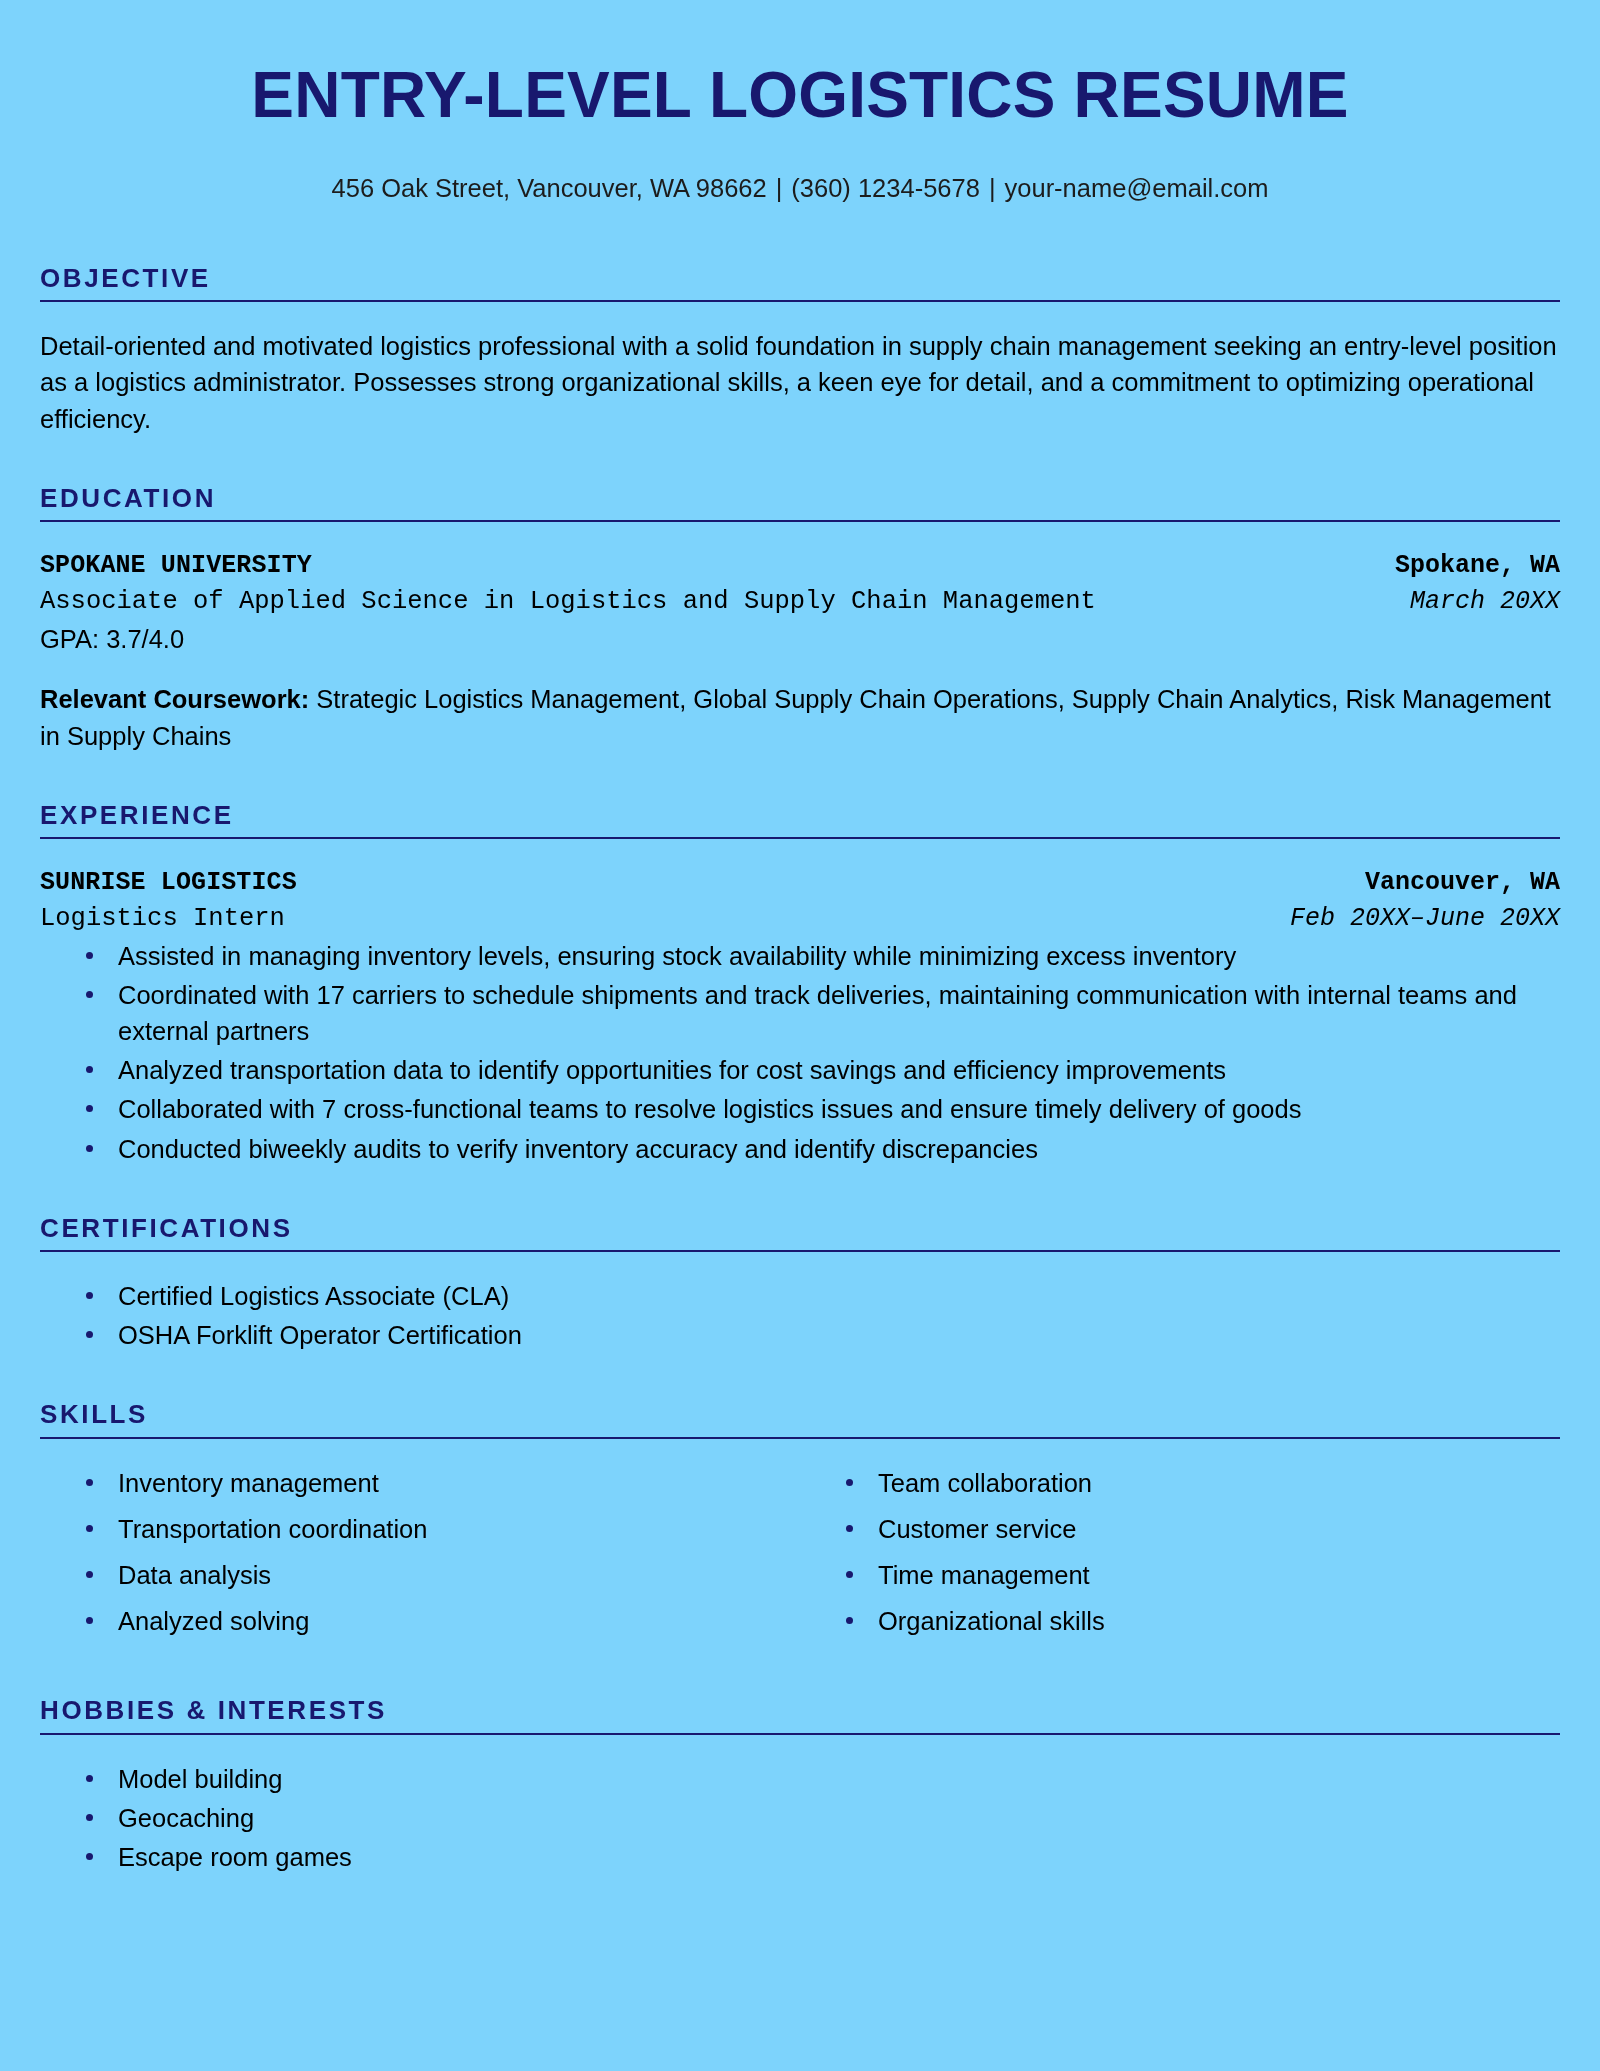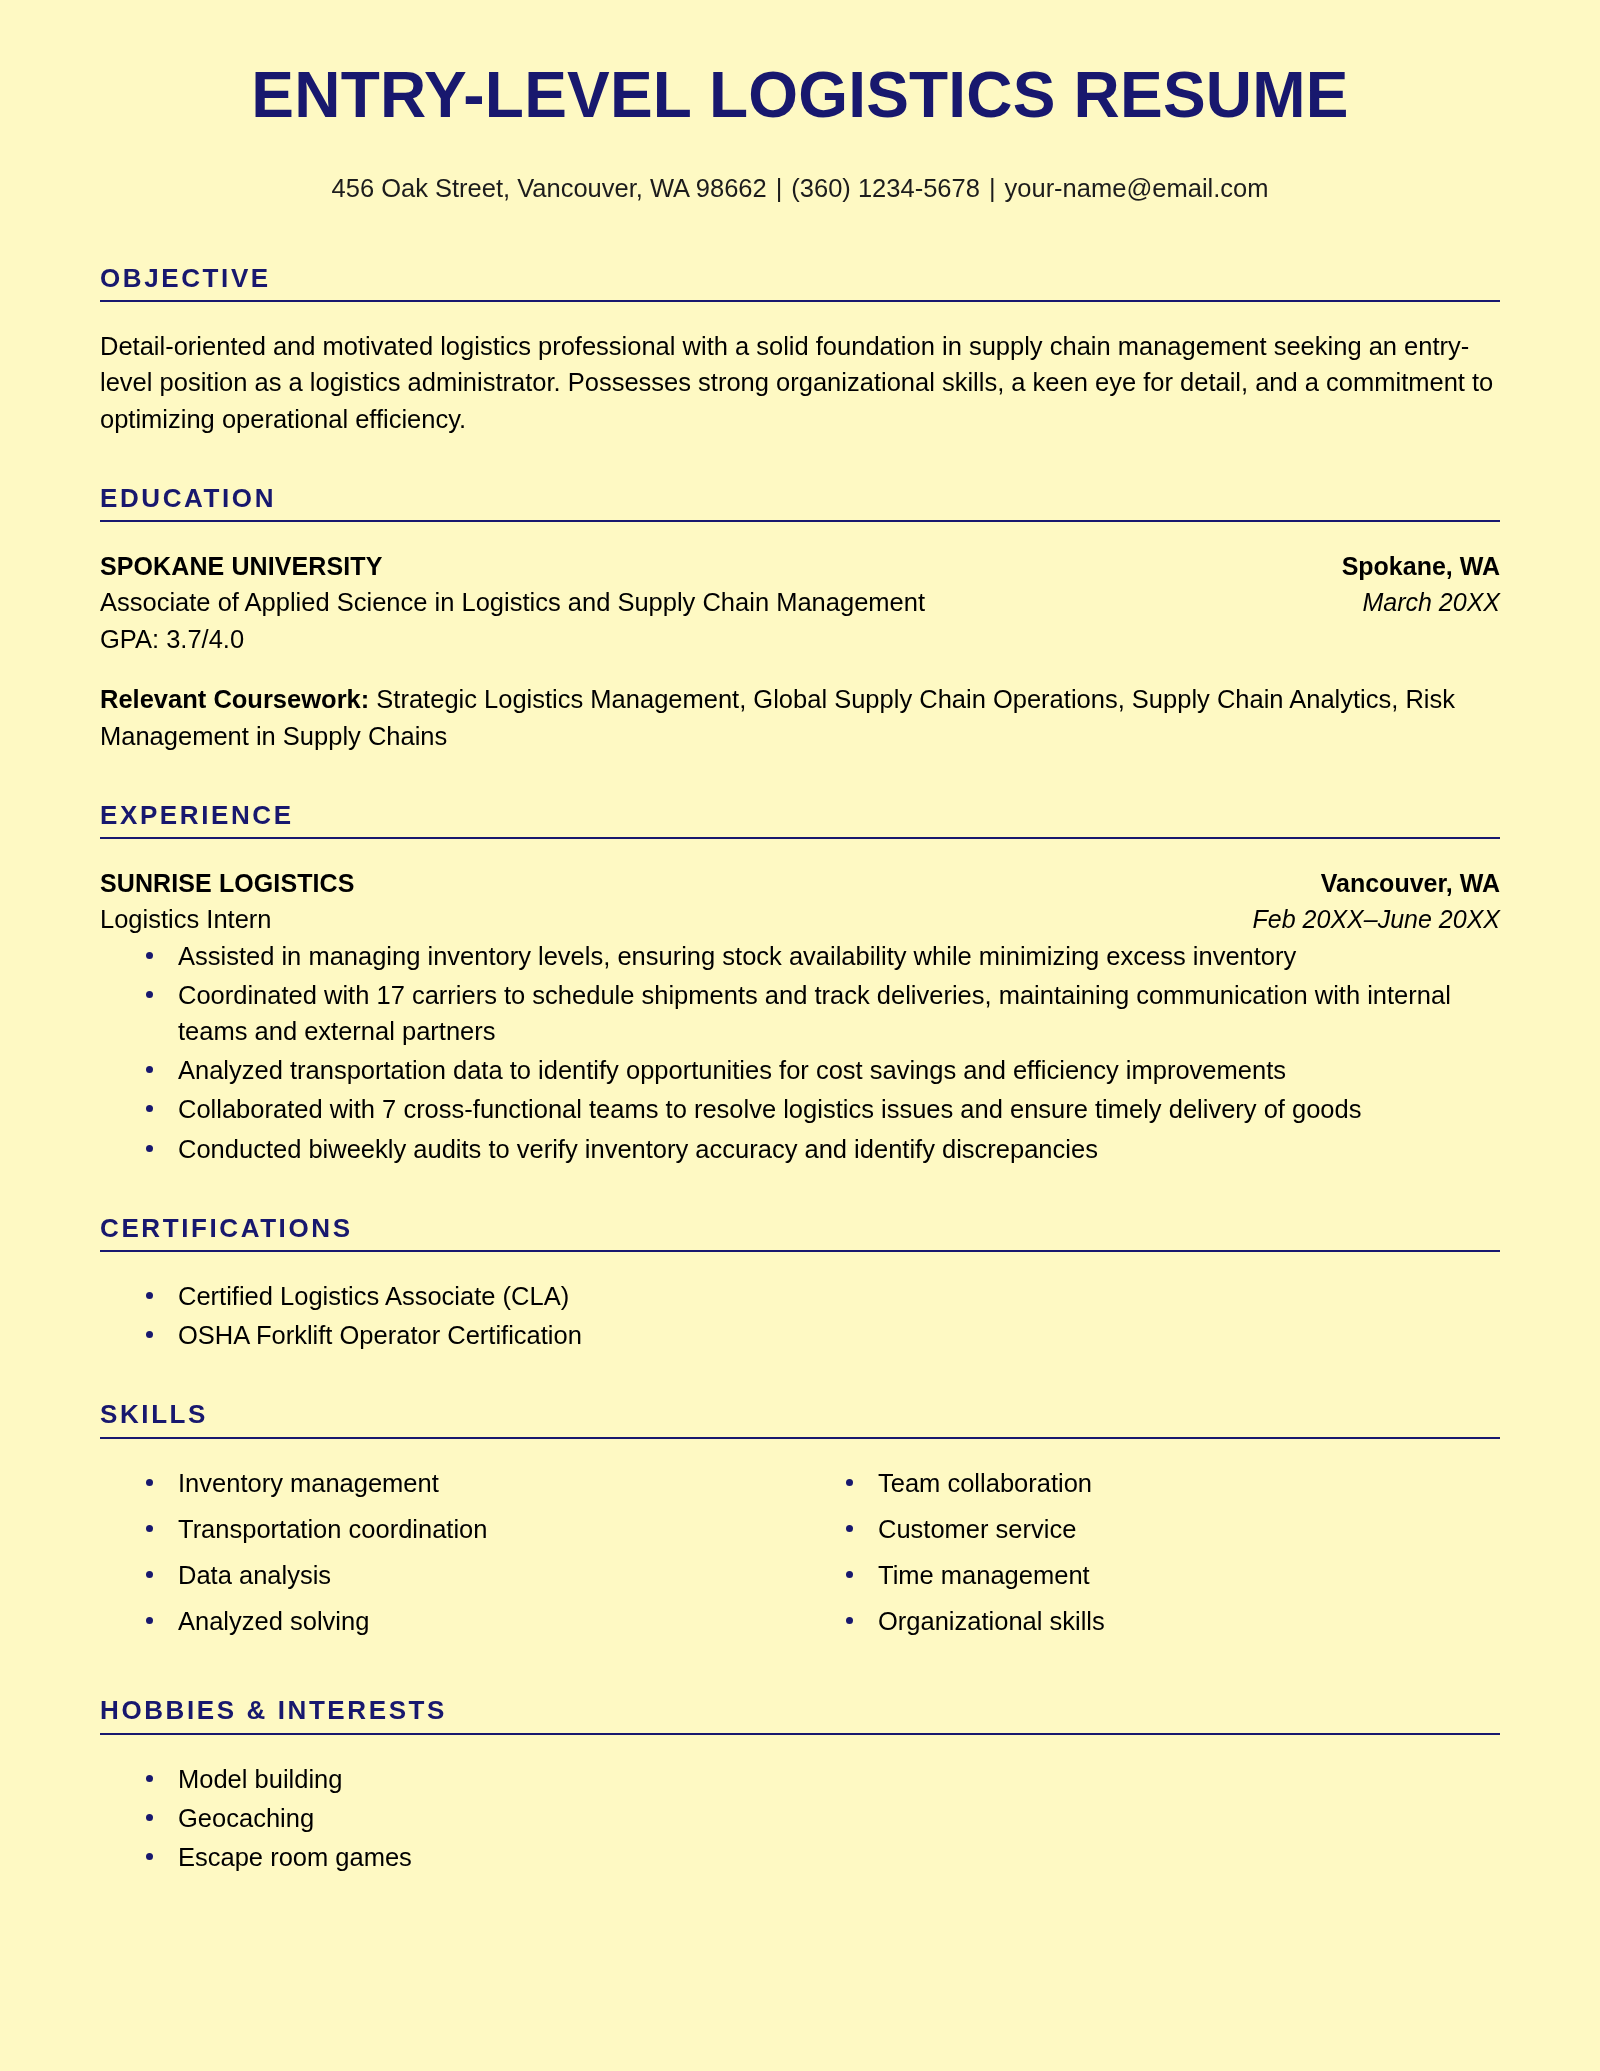--- a/index.html
+++ b/index.html
@@ -12,22 +12,22 @@
     width: 1600px;
     min-height: 2071px;
     font-family: "Liberation Sans", sans-serif;
     color: #000000;
     -webkit-font-smoothing: antialiased;
   }
 
   .page {
     width: 1600px;
     min-height: 2071px;
-    background: #fef9c3;
-    padding: 0 100px;
+    background: #7dd3fc;
+    padding: 0 40px;
   }
 
   
   .resume-title {
     margin: 0;
     padding-top: 62px;
     text-align: center;
     color: #18186e;
     font-size: 64px;
     font-weight: 700;
@@ -74,20 +74,21 @@
     font-size: 25.5px;
     line-height: 1.42;
     color: #000;
   }
 
   
   .entry-row {
     display: flex;
     justify-content: space-between;
     align-items: baseline;
+    font-family: Liberation Mono, monospace;
   }
   .entry-org {
     font-size: 25px;
     font-weight: 700;
     line-height: 1.44;
     letter-spacing: 0.1px;
   }
   .entry-place {
     font-size: 25px;
     font-weight: 700;

